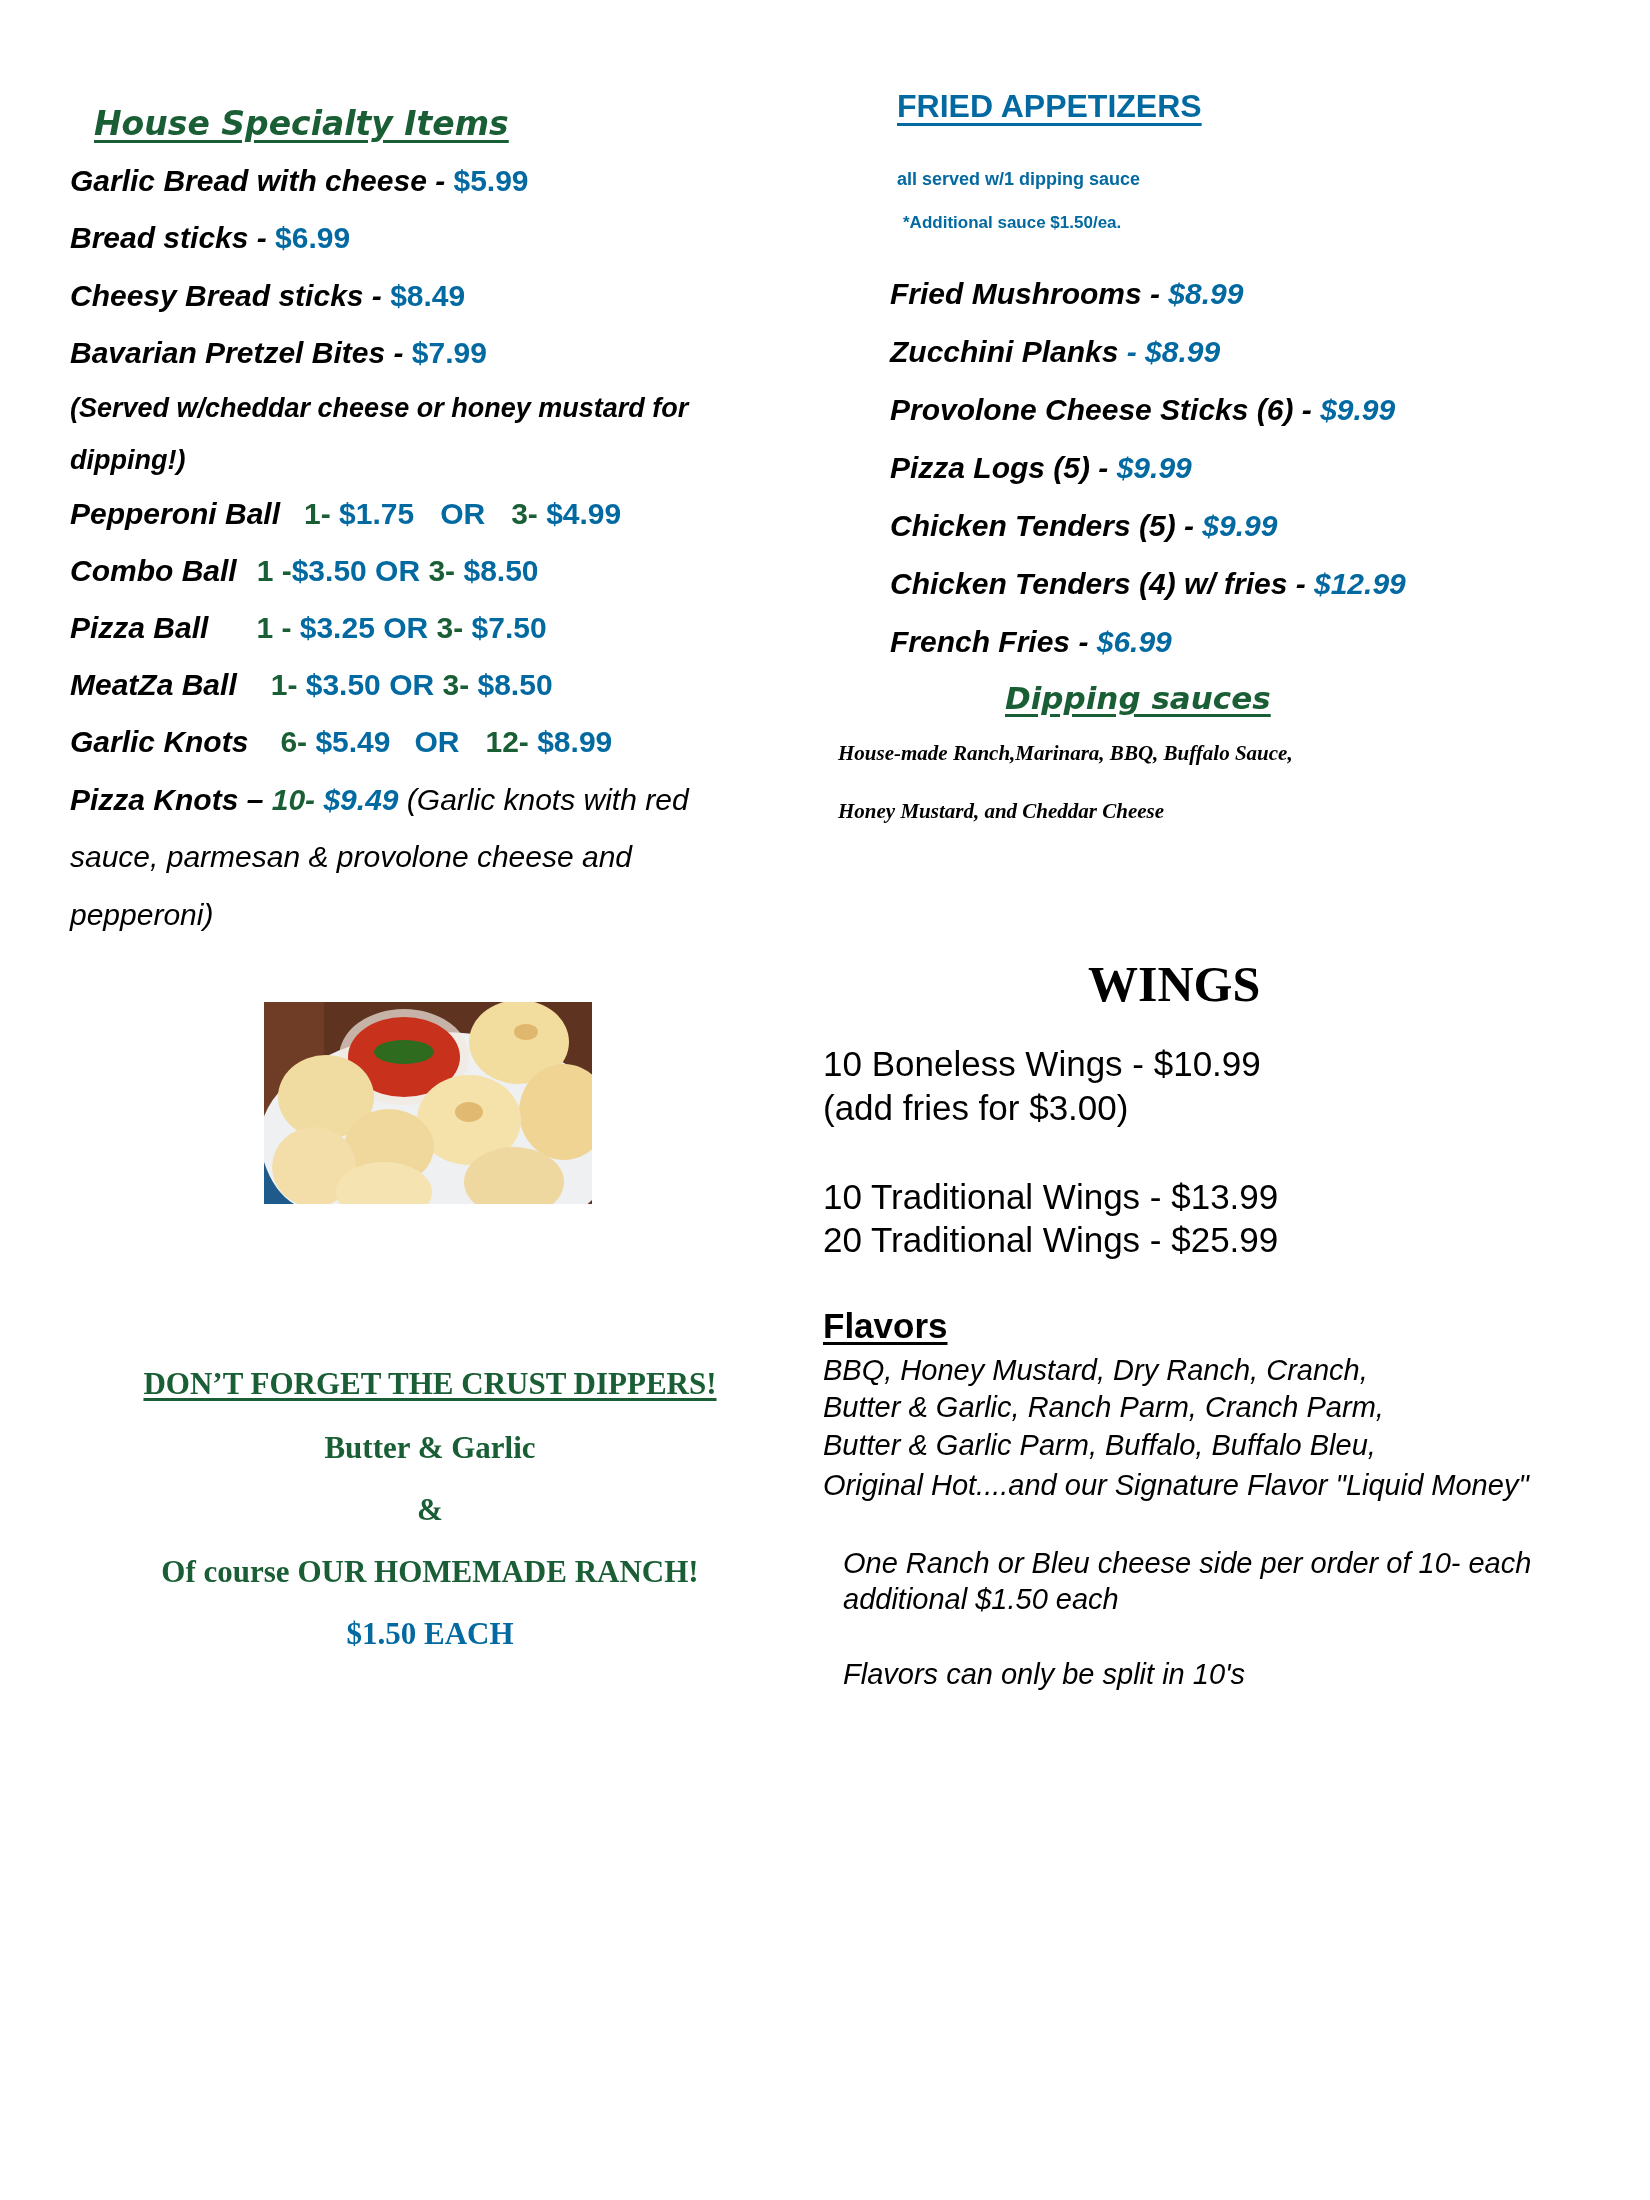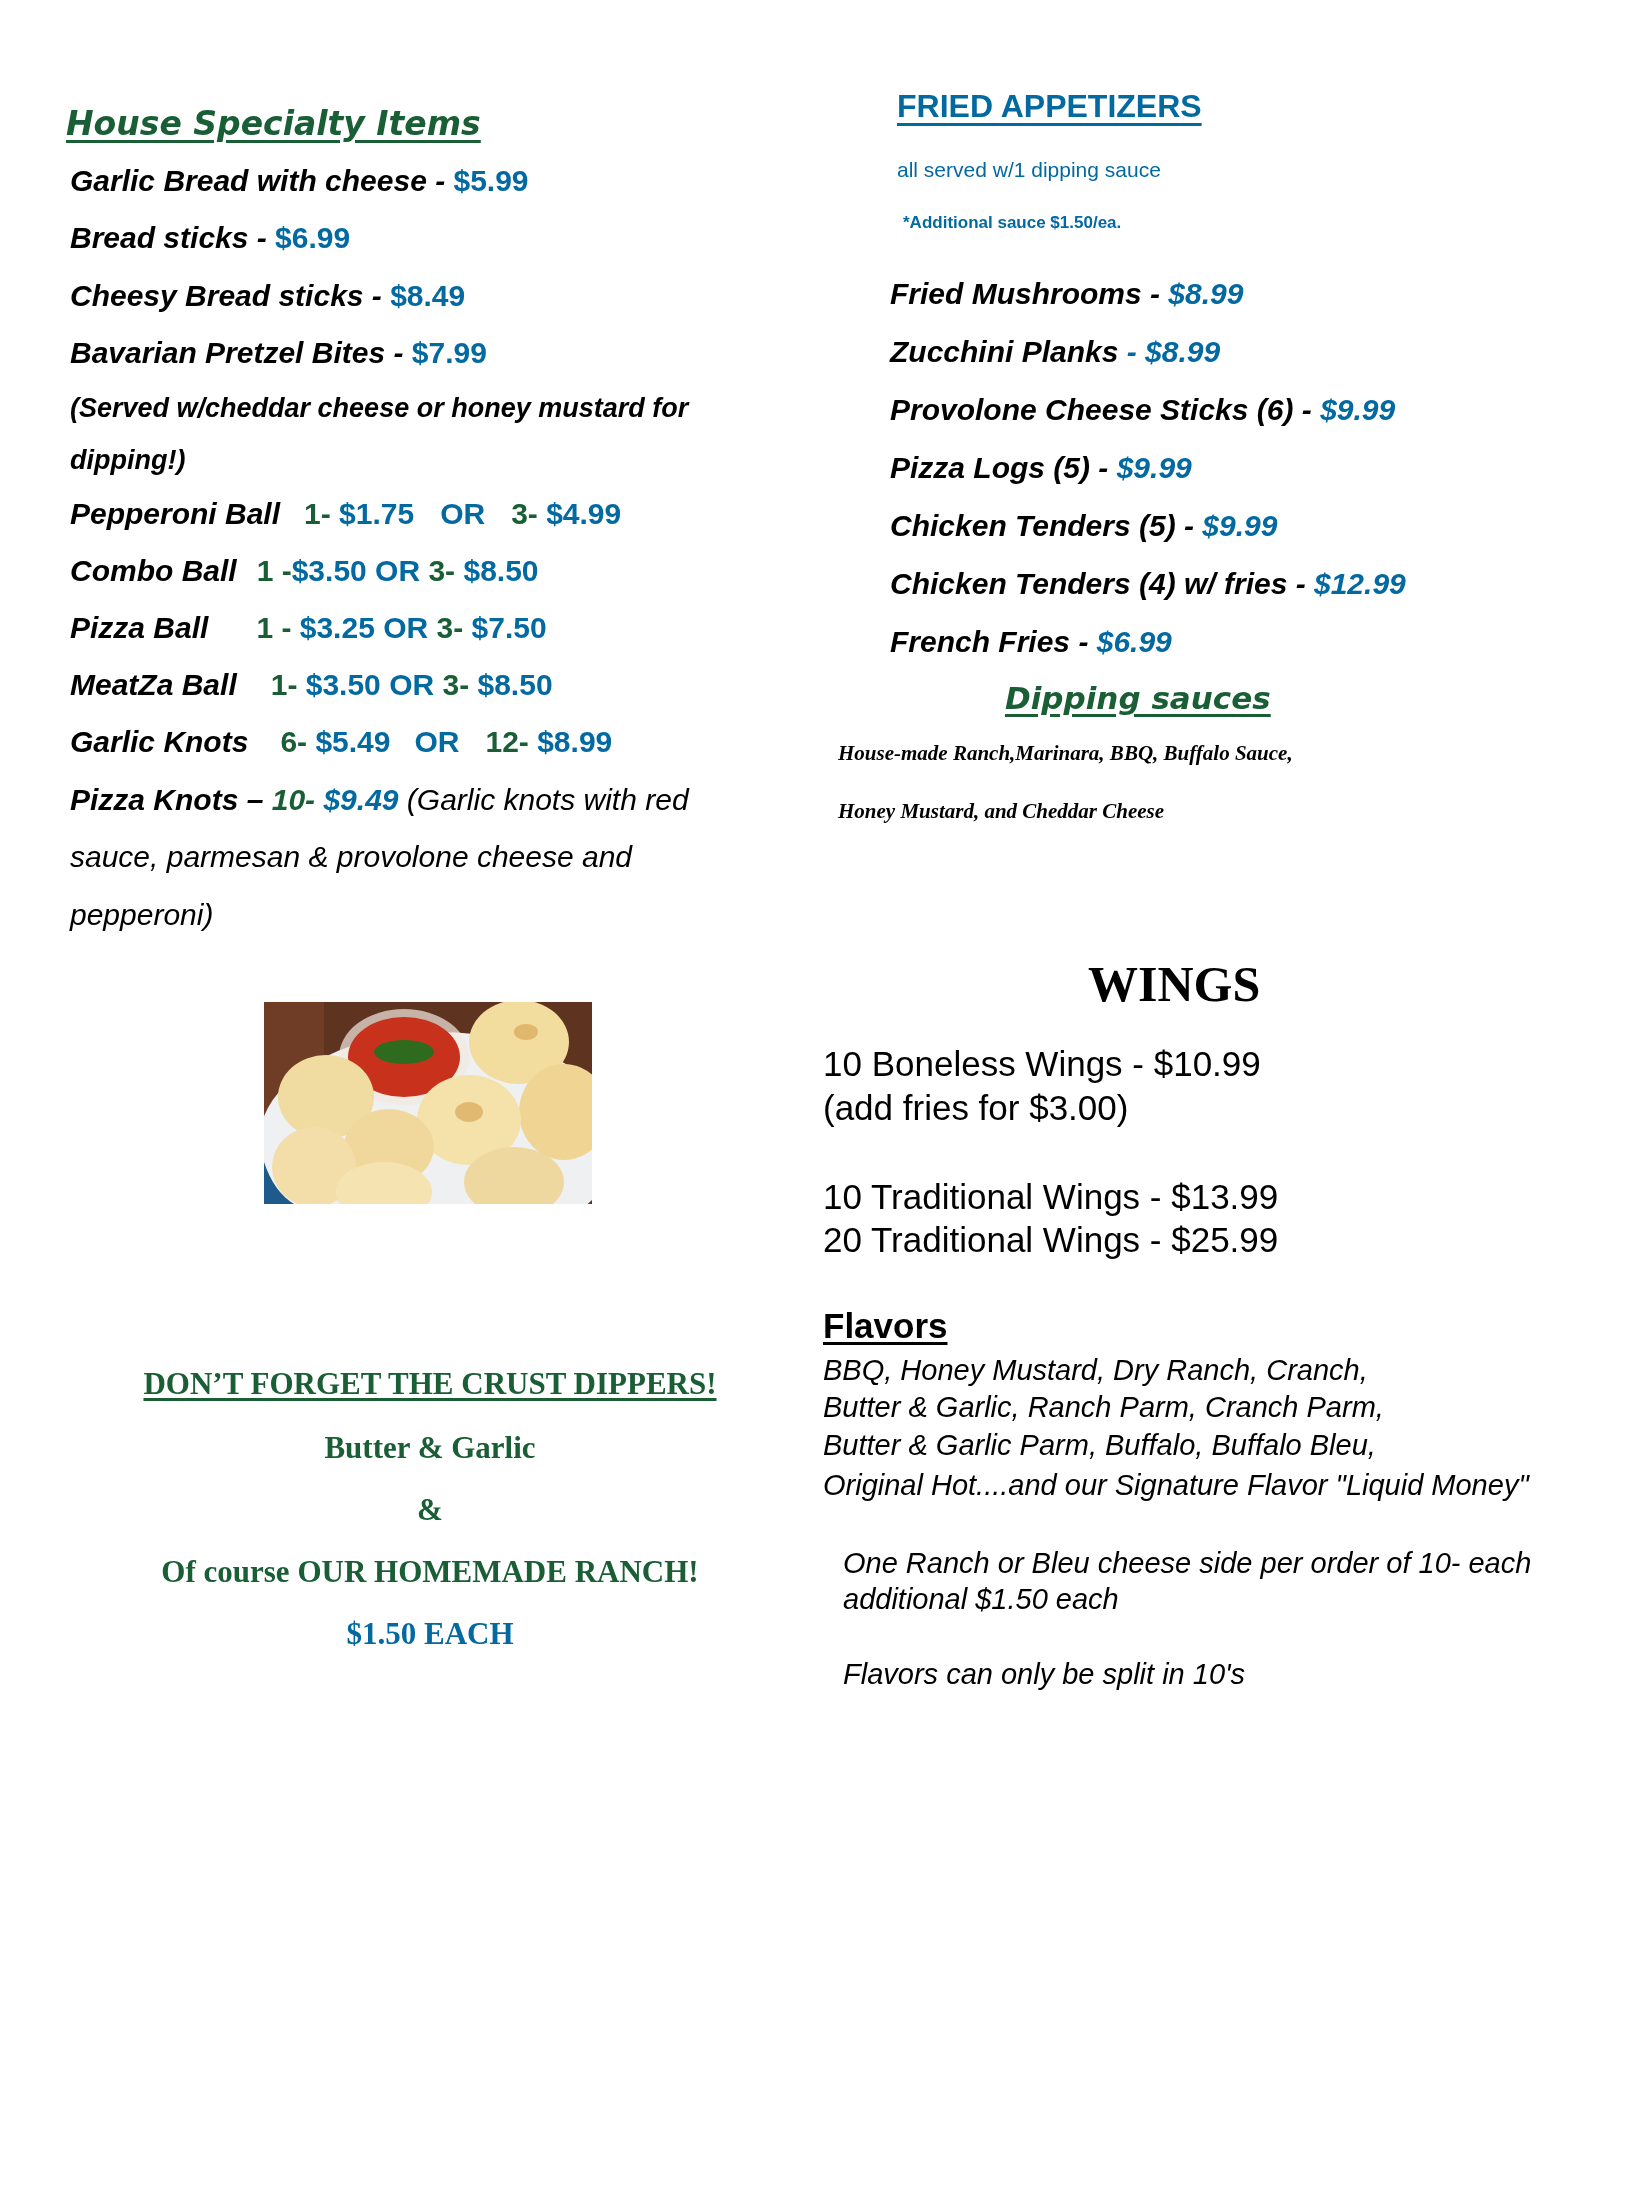--- a/index.html
+++ b/index.html
@@ -15,21 +15,21 @@
   .sauce-list { font-family:"Liberation Serif", serif; font-style:italic; font-weight:bold; font-size:21px; left:838px; }
   .wings-line { font-size:35px; left:823px; }
   .flavor-line { font-size:29px; font-style:italic; left:823px; }
   .note-line { font-size:29px; font-style:italic; left:843px; }
   .crust { font-family:"Liberation Serif", serif; font-weight:bold; text-align:center; left:100px; width:660px; font-size:31px; }
   .food-photo { position:absolute; left:264px; top:1002px; width:328px; height:202px; overflow:hidden; background:#6b3c22; }
 </style>
 </head>
 <body>
 
-<div class="abs heading-green" style="left:66px; top:104px; font-size:33px;text-align:center;">House Specialty Items</div>
+<div class="abs heading-green" style="left:94px; top:104px; font-size:33px;text-align:center;">House Specialty Items</div>
 
 <div class="abs left-item" style="top:164px;">
   <span>Garlic Bread with cheese - </span><span class="red" style="font-style:normal;">$5.99</span>
 </div>
 <div class="abs left-item" style="top:221px;">
   <span>Bread sticks - </span><span class="red" style="font-style:normal;">$6.99</span>
 </div>
 <div class="abs left-item" style="top:279px;">
   <span>Cheesy Bread sticks - </span><span class="red" style="font-style:normal;">$8.49</span>
 </div>
@@ -82,21 +82,21 @@
   </svg>
 </div>
 
 <div class="abs crust green" style="top:1366px; font-size:31px; text-decoration:underline; text-decoration-thickness:3px; text-underline-offset:4px;">DON’T FORGET THE CRUST DIPPERS!</div>
 <div class="abs crust green" style="top:1430px;">Butter &amp; Garlic</div>
 <div class="abs crust green" style="top:1492px;">&amp;</div>
 <div class="abs crust green" style="top:1554px;">Of course OUR HOMEMADE RANCH!</div>
 <div class="abs crust red" style="top:1616px;">$1.50 EACH</div>
 
 <div class="abs red" style="left:897px; top:88px; font-size:32px; font-weight:bold; text-decoration:underline; text-decoration-thickness:3px; text-underline-offset:6px;">FRIED APPETIZERS</div>
-<div class="abs red" style="left:897px; top:158px; font-size:21px; font-weight:normal;">all served w/1 dipping sauce</div>
+<div class="abs red" style="left:897px; top:169px; font-size:18px; font-weight:bold;">all served w/1 dipping sauce</div>
 <div class="abs red" style="left:903px; top:213px; font-size:17px; font-weight:bold;">*Additional sauce $1.50/ea.</div>
 
 <div class="abs right-item" style="top:277px;">
   <span>Fried Mushrooms - </span><span class="red">$8.99</span>
 </div>
 <div class="abs right-item" style="top:335px;">
   <span>Zucchini Planks</span><span class="red"> - $8.99</span>
 </div>
 <div class="abs right-item" style="top:393px;">
   <span>Provolone Cheese Sticks (6) - </span><span class="red">$9.99</span>

